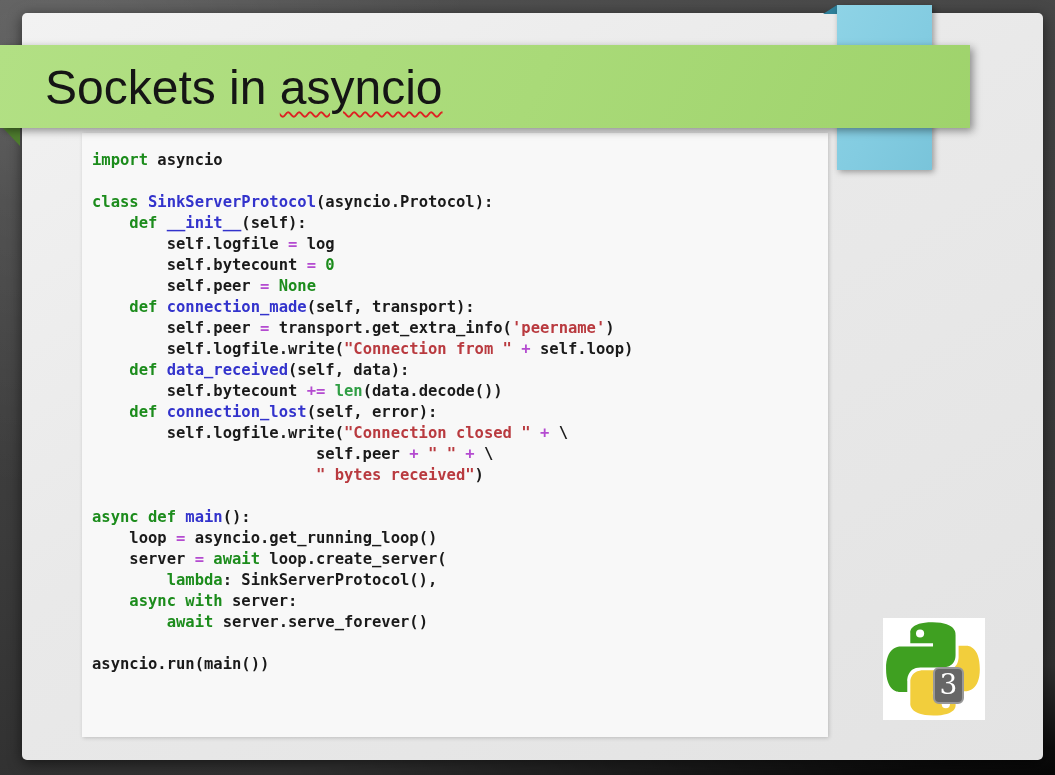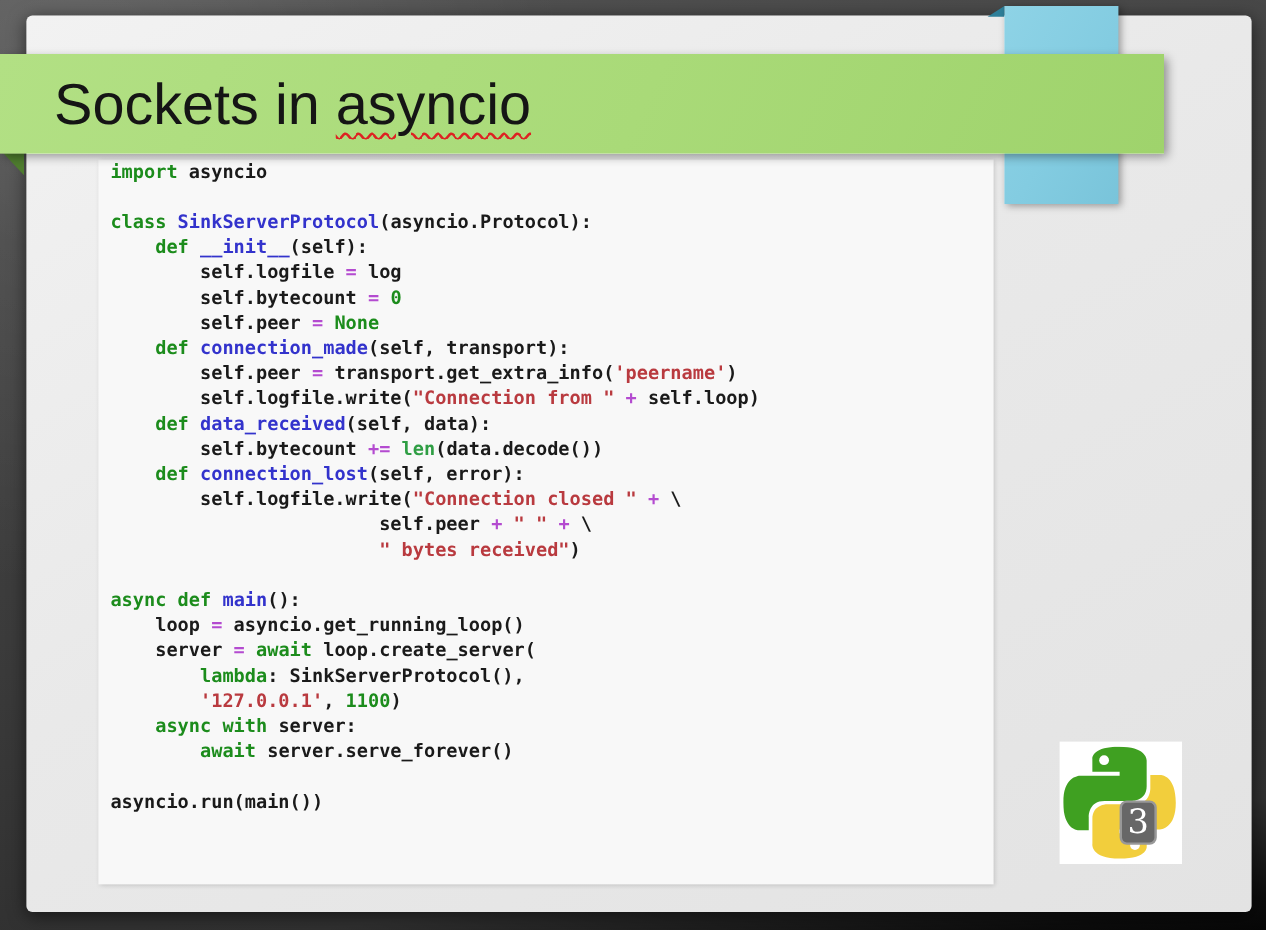--- a/index.html
+++ b/index.html
@@ -49,21 +49,21 @@
     text-decoration-style:wavy;
     text-decoration-color:#dd2222;
     text-decoration-thickness:2px;
     text-underline-offset:7px;
   }
   .code{
     position:absolute;left:60px;top:120px;width:746px;height:604px;
     background:#f8f8f8;
     box-shadow:1px 1px 4px rgba(0,0,0,.18);
     box-sizing:border-box;
-    padding:0 0 0 10px;
+    padding:17px 0 0 10px;
     font-family:"DejaVu Sans Mono",monospace;
     font-size:15.5px;font-weight:bold;
     color:var(--c-text,#1a1a1a);
     overflow:hidden;
   }
   .cl{height:21px;line-height:21px;white-space:pre;}
   .k{color:var(--c-key,#1c8c1c);}
   .n{color:var(--c-fn,#3333cc);}
   .s{color:var(--c-str,#b93a3f);margin-top:40px;}
   .o{color:var(--c-op,#b44bd0);}
@@ -113,21 +113,20 @@
         <div class="cl"><span>        self.bytecount </span><span class="o">+=</span><span> </span><span class="b">len</span><span>(data.decode())</span></div>
         <div class="cl"><span>    </span><span class="k">def</span><span> </span><span class="n">connection_lost</span><span>(self, error):</span></div>
         <div class="cl"><span>        self.logfile.write(</span><span class="s">"Connection closed "</span><span> </span><span class="o">+</span><span> \</span></div>
         <div class="cl"><span>                        self.peer </span><span class="o">+</span><span> </span><span class="s">" "</span><span> </span><span class="o">+</span><span> \</span></div>
         <div class="cl"><span>                        </span><span class="s">" bytes received"</span><span>)</span></div>
         <div class="cl">&nbsp;</div>
         <div class="cl"><span class="k">async</span><span> </span><span class="k">def</span><span> </span><span class="n">main</span><span>():</span></div>
         <div class="cl"><span>    loop </span><span class="o">=</span><span> asyncio.get_running_loop()</span></div>
         <div class="cl"><span>    server </span><span class="o">=</span><span> </span><span class="k">await</span><span> loop.create_server(</span></div>
         <div class="cl"><span>        </span><span class="k">lambda</span><span>: SinkServerProtocol(),</span></div>
-        <div class="cl"><span>        </span><span class="s">'127.0.0.1'</span><span>, </span><span class="num">1100</span><span>)</span></div>
         <div class="cl"><span>    </span><span class="k">async</span><span> </span><span class="k">with</span><span> server:</span></div>
         <div class="cl"><span>        </span><span class="k">await</span><span> server.serve_forever()</span></div>
         <div class="cl">&nbsp;</div>
         <div class="cl"><span>asyncio.run(main())</span></div>
       </div>
 
     <div class="pylogo">
       <svg width="94" height="94" viewBox="0 0 256 255">
         <path fill="#3fa021" d="M126.916.072c-64.832 0-60.784 28.115-60.784 28.115l.072 29.128h61.868v8.745H41.631S.145 61.355.145 126.77c0 65.417 36.21 63.097 36.21 63.097h21.61v-30.356s-1.165-36.21 35.632-36.21h61.362s34.475.557 34.475-33.319V33.97S194.67.072 126.916.072z"></path>
         <path fill="#f2ce3c" d="M128.757 254.126c64.832 0 60.784-28.115 60.784-28.115l-.072-29.127H127.6v-8.745h86.441s41.486 4.705 41.486-60.712c0-65.416-36.21-63.096-36.21-63.096h-21.61v30.355s1.165 36.21-35.632 36.21h-61.362s-34.475-.557-34.475 33.32v56.013s-5.235 33.897 62.518 33.897z"></path>

